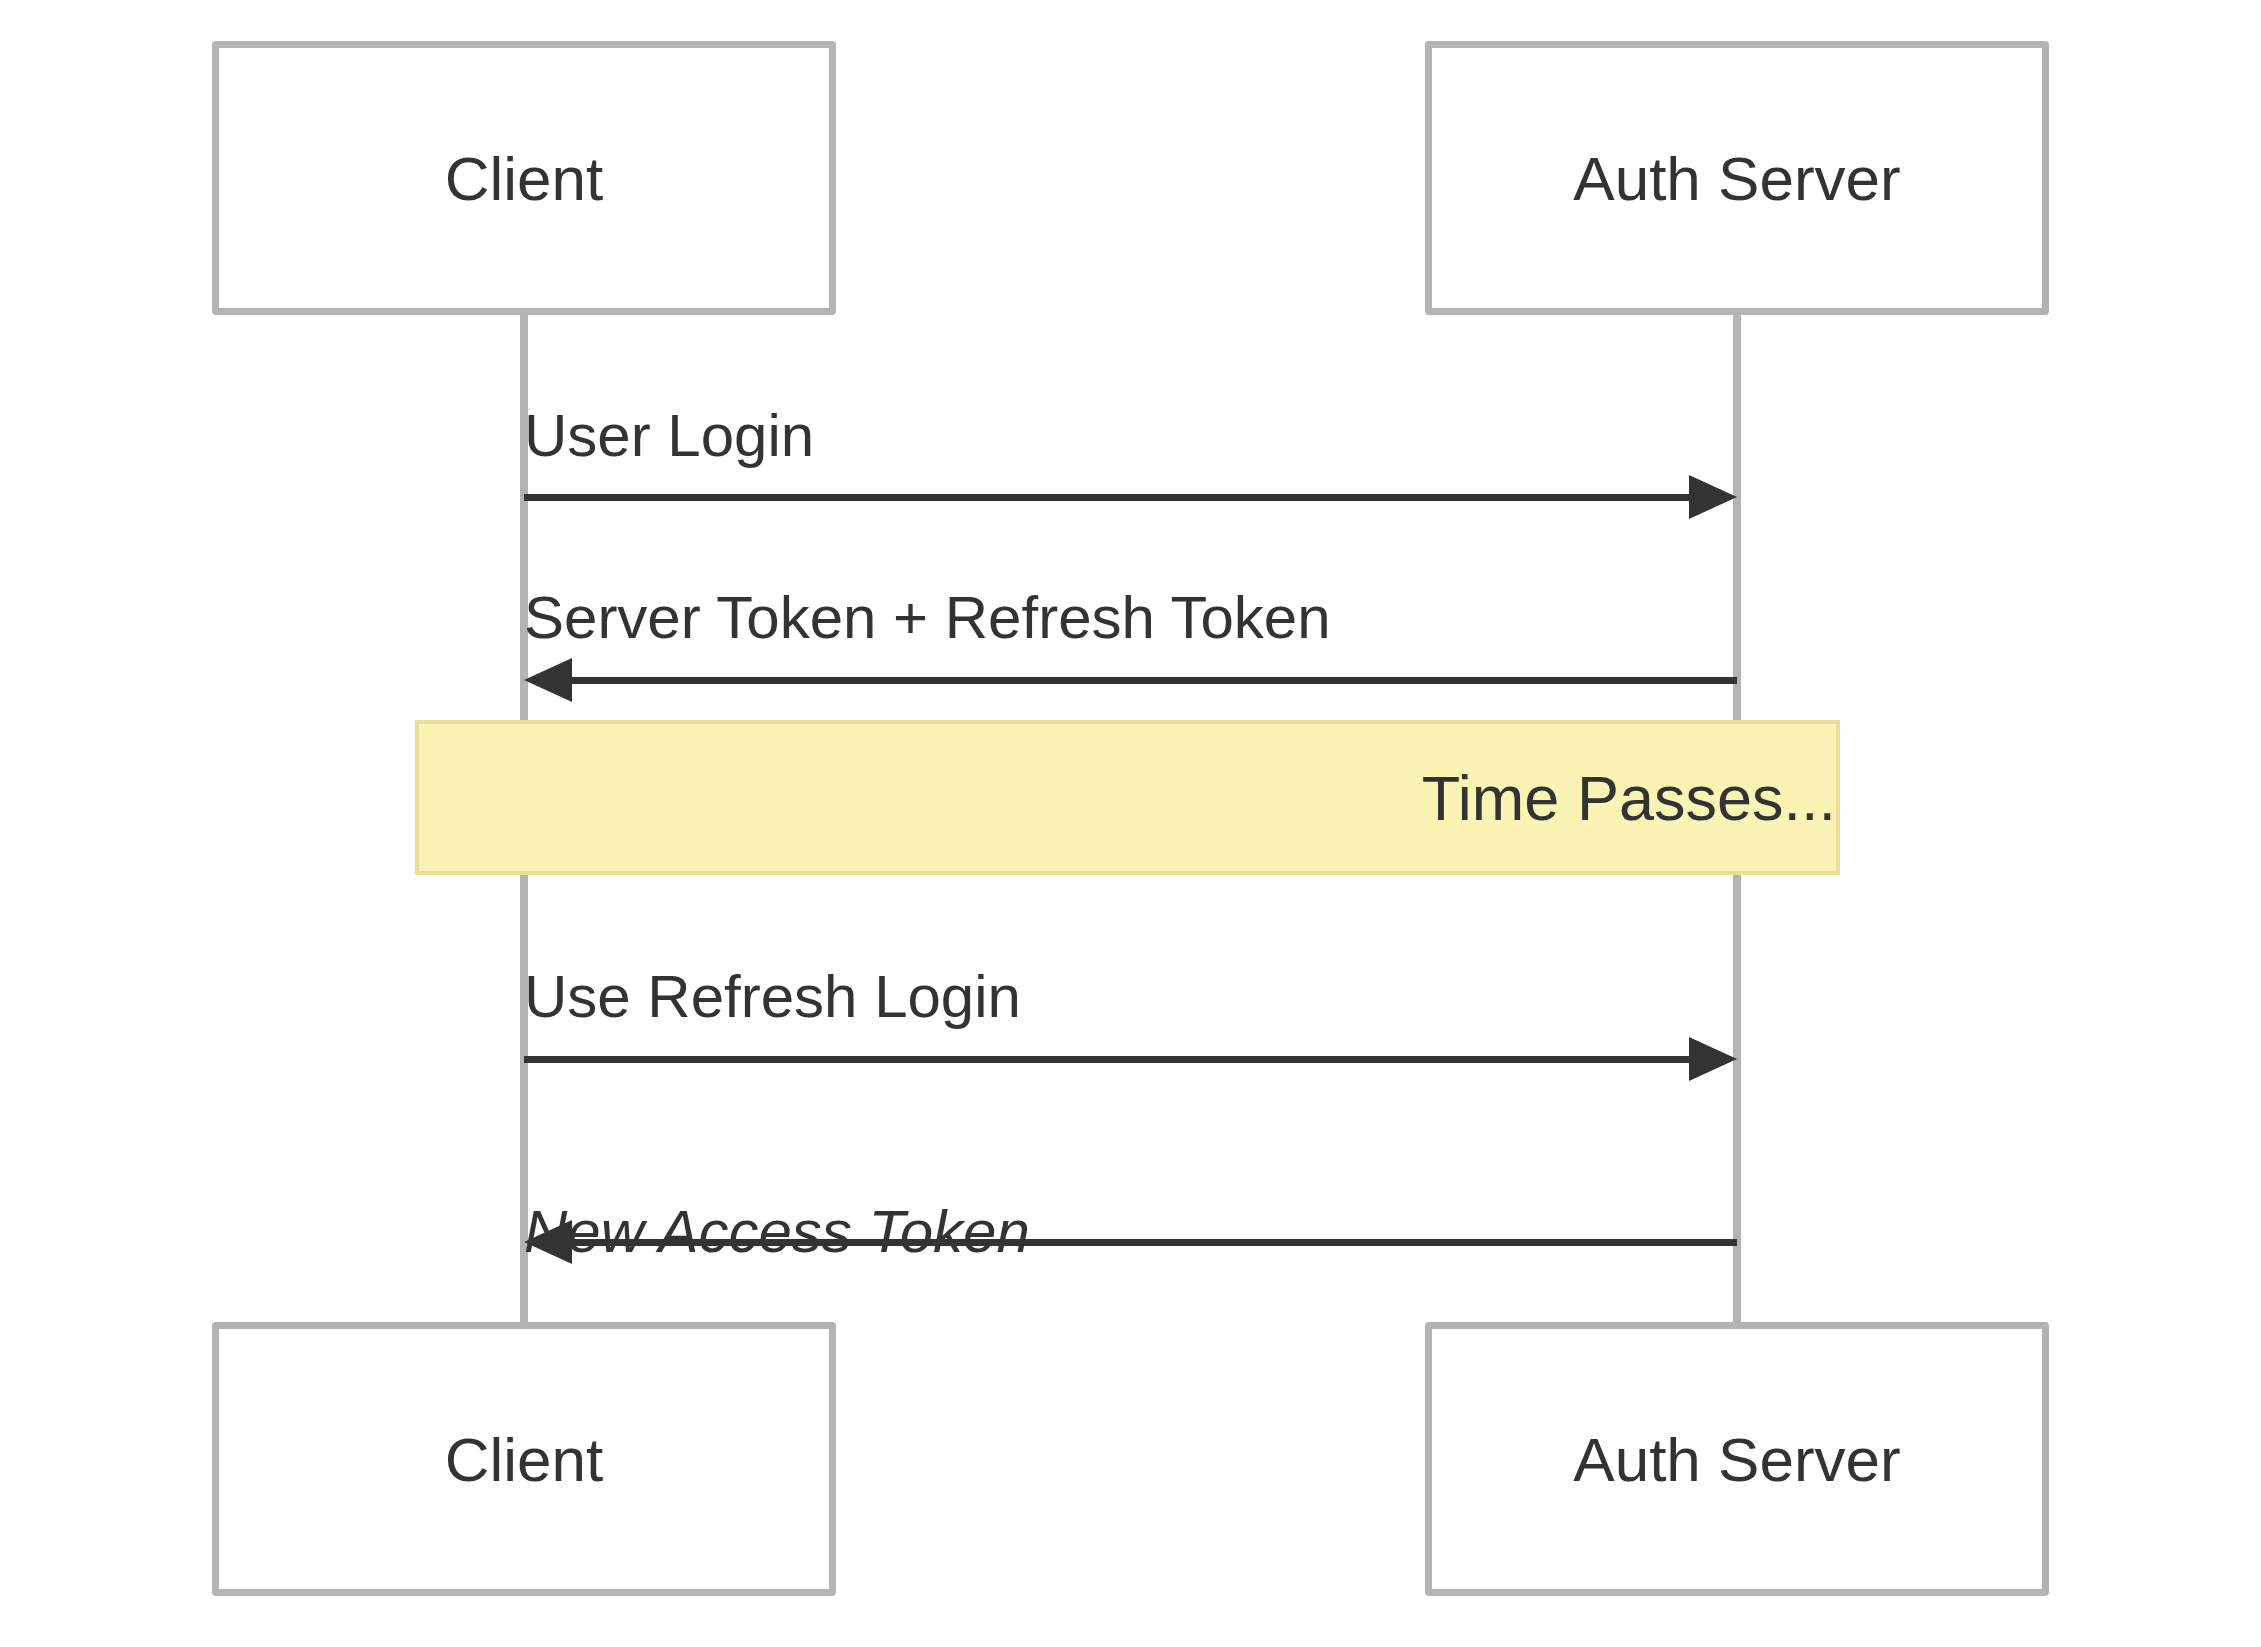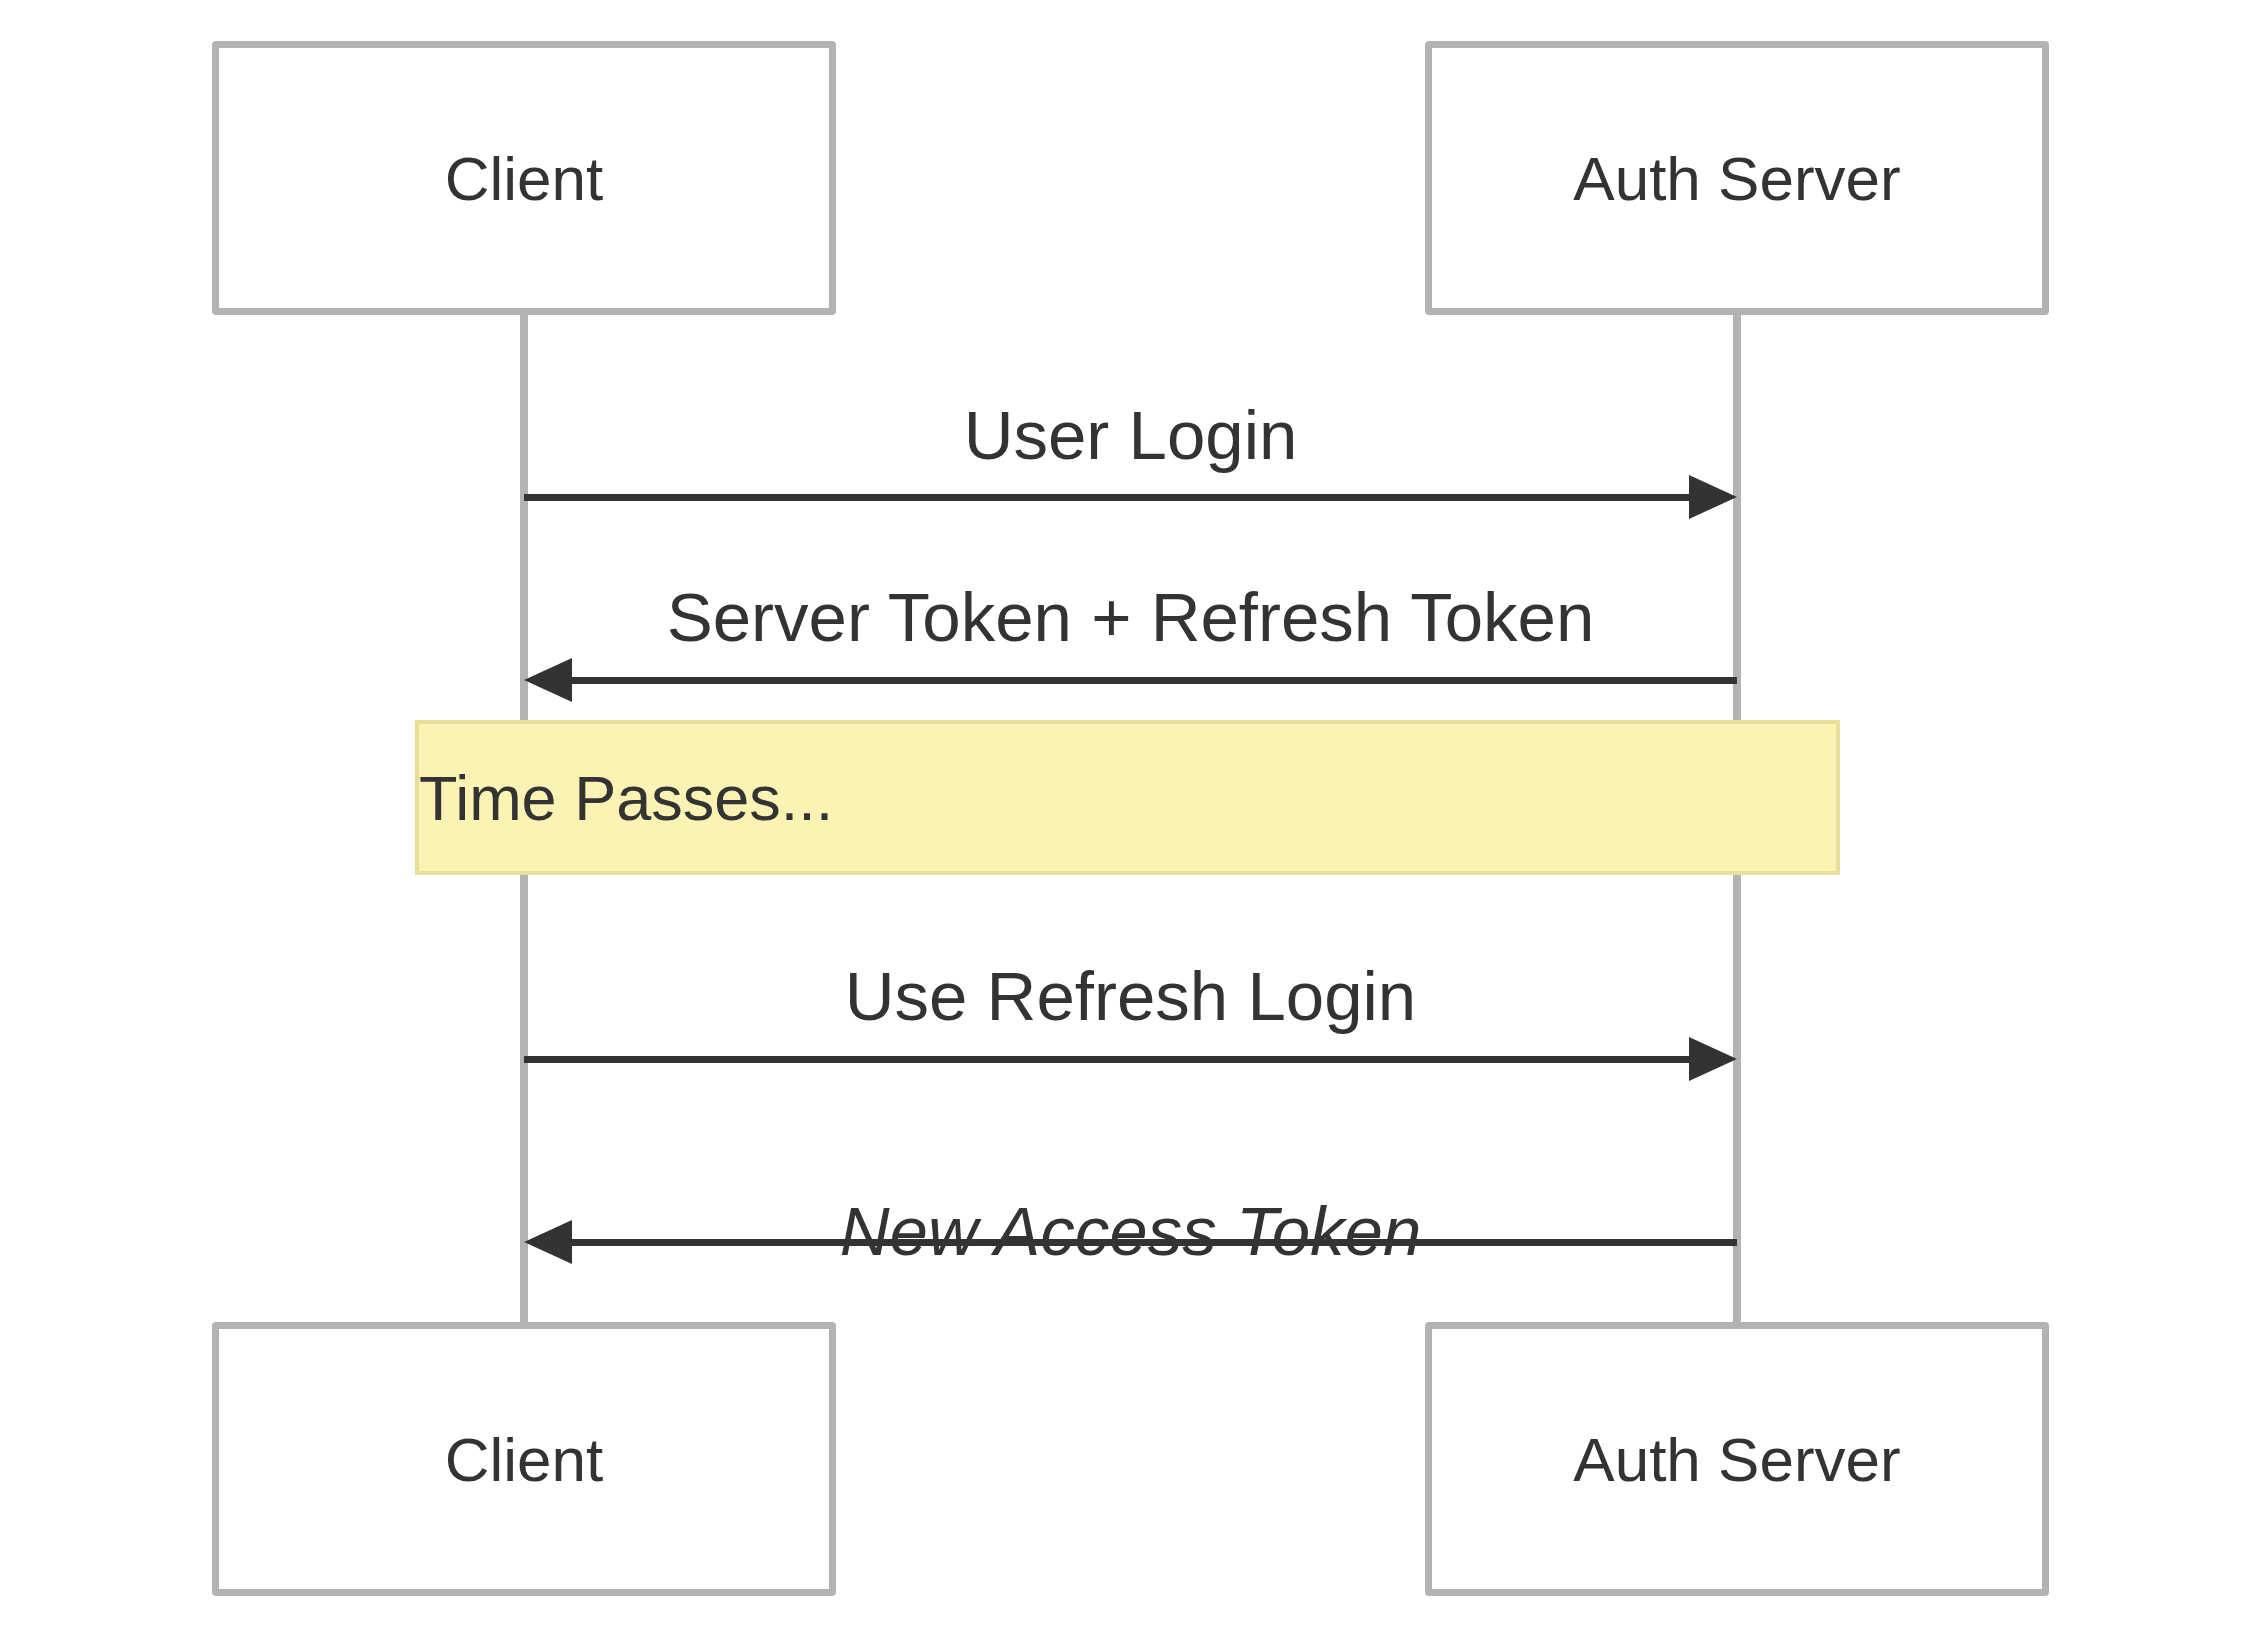--- a/index.html
+++ b/index.html
@@ -52,22 +52,21 @@
   .msg {
     position: absolute;
     left: 524px;
     width: 1213px;
     height: 0;
   }
   .msg-label {
     position: absolute;
     left: 0;
     width: 100%;
-    text-align: center;
-    font-size: 69px;
+    font-size: 60px;
     line-height: 82px;
     white-space: nowrap;
     color: var(--text, #333333);
   }
   .msg-line {
     position: absolute;
     height: 7px;
     background: var(--message, #333333);
   }
   .msg-head {
@@ -111,21 +110,21 @@
     position: absolute;
     left: 415px;
     top: 720px;
     width: 1425px;
     height: 155px;
     box-sizing: border-box;
     background: var(--note-fill, #faf3b3);
     border: 4.1px solid var(--note-border, #e8e09a);
     display: flex;
     align-items: center;
-    justify-content: flex-start;
+    justify-content: flex-end;
     font-size: 63px;
     color: var(--text, #333333);
   }
 </style>
 </head>
 <body>
 
 <div class="stage">
 
   <div class="lifeline left"></div>

